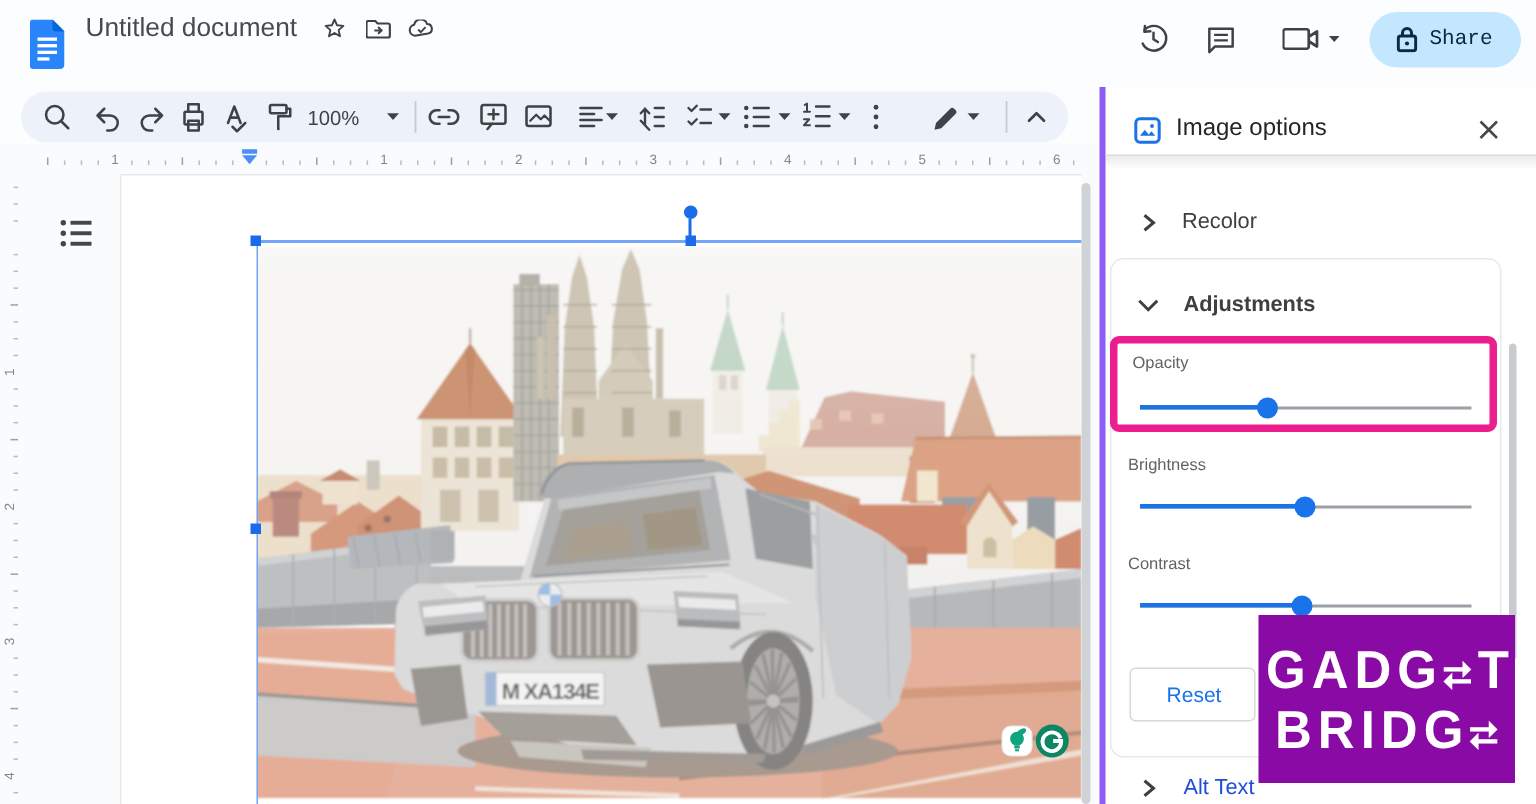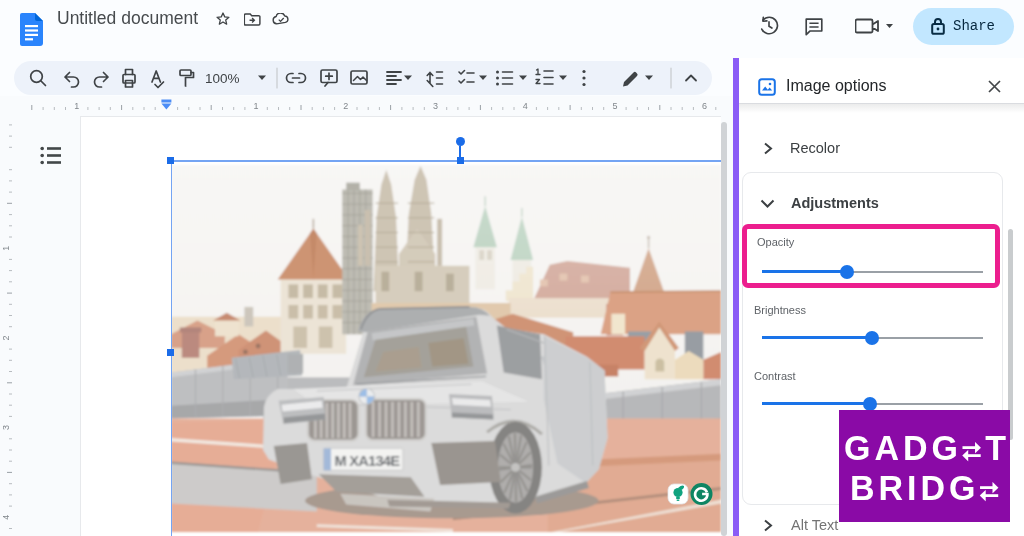--- a/index.html
+++ b/index.html
@@ -482,21 +482,21 @@
     <path d="M623 25.5 l1-4.5 9.5-9.5 a1.8 1.8 0 0 1 2.6 0 l.9 .9 a1.8 1.8 0 0 1 0 2.6 l-9.5 9.5 -4.5 1 Z" fill="#3f4346" stroke="none"></path>
     <path d="M645 14.5 l4 4.5 4-4.5 Z" fill="#3f4346" stroke="none"></path>
     <path d="M671 7 v20" stroke="#c7cacd" stroke-width="1.2"></path>
 
     <path d="M686 19.5 l5-5 5 5" stroke-width="1.8"></path>
   </svg>
   <div class="abs" style="left:205px; top:9.5px; font-size:13.5px; color:#3f4346;">100%</div>
   </div>
 </div>
 
-<div id="panel" class="abs" style="left:733px; top:58px; width:291px; height:478px; background:#ffffff; border-left:6px solid #8b5cf6;">
+<div id="panel" class="abs" style="left:733px; top:58px; width:291px; height:478px; background:#ffffff; border-left:4px solid #8b5cf6;">
 
   <svg class="ic" style="left:19px; top:20px;" width="18" height="18" viewBox="0 0 18 18">
     <rect x="1.2" y="1.2" width="15.6" height="15.6" rx="2.6" fill="none" stroke="#1a73e8" stroke-width="2"></rect>
     <path d="M4 12.5 l3.2-4 2.6 3.2 1.8-2.2 2.6 3 Z" fill="#1a73e8"></path>
     <circle cx="12" cy="6" r="1.3" fill="#1a73e8"></circle>
   </svg>
   <div class="abs" style="left:47px; top:19px; font-size:16px; font-weight:500; color:#232629;">Image options</div>
   <svg class="ic" style="left:249px; top:22px;" width="13" height="13" viewBox="0 0 13 13">
     <path d="M1 1 L12 12 M12 1 L1 12" stroke="#434749" stroke-width="1.7"></path>
   </svg>
@@ -524,25 +524,28 @@
   <div class="abs" style="left:15px; top:246px; font-size:11px; color:#5f6368;">Brightness</div>
   <div class="abs" style="left:23px; top:278.5px; width:221px; height:2px; background:#9aa0a6;"></div>
   <div class="abs" style="left:23px; top:278px; width:110px; height:3px; background:#1a73e8;"></div>
   <div class="abs" style="left:126px; top:272.5px; width:14px; height:14px; border-radius:50%; background:#1a73e8;"></div>
 
   <div class="abs" style="left:15px; top:312px; font-size:11px; color:#5f6368;">Contrast</div>
   <div class="abs" style="left:23px; top:344.5px; width:221px; height:2px; background:#9aa0a6;"></div>
   <div class="abs" style="left:23px; top:344px; width:108px; height:3px; background:#1a73e8;"></div>
   <div class="abs" style="left:124px; top:338.5px; width:14px; height:14px; border-radius:50%; background:#1a73e8;"></div>
 
+  <div class="abs" style="left:16px; top:387px; width:84px; height:36px; border:1px solid #d5d8dc; border-radius:4px; background:#fff;">
+    <div class="abs" style="left:0; top:9px; width:84px; text-align:center; font-size:14px; font-weight:500; color:#1a73e8;">Reset</div>
+  </div>
 
   <svg class="ic" style="left:24px; top:461px;" width="10" height="13" viewBox="0 0 10 13">
     <path d="M2 1.5 L8 6.5 L2 11.5" fill="none" stroke="#3c4043" stroke-width="2"></path>
   </svg>
-  <div class="abs" style="left:52px; top:459px; font-size:14.5px; font-weight:500; color:#737373;">Alt Text</div>
+  <div class="abs" style="left:52px; top:459px; font-size:14.5px; font-weight:500; color:#1d4ed8;">Alt Text</div>
 
   <div class="abs" style="left:269px; top:171px; width:5px; height:211px; background:#c9ccce; border-radius:2.5px;"></div>
 </div>
 
 <div id="logo" class="abs" style="left:839px; top:410px; width:171px; height:112px; background:#8a0aa6; overflow:hidden;">
   <div class="abs" style="left:5px; top:17px; width:170px; font-size:34px; font-weight:bold; color:#ffffff; letter-spacing:4px; transform:scaleY(1.05); transform-origin:left top; white-space:nowrap;">GADG<span style="font-size:24px;">⮂</span>T</div>
   <div class="abs" style="left:11px; top:57px; width:165px; font-size:34px; font-weight:bold; color:#ffffff; letter-spacing:4px; transform:scaleY(1.05); transform-origin:left top; white-space:nowrap;">BRIDG<span style="font-size:24px;">⮂</span></div>
 </div>
 
 </body></html>

